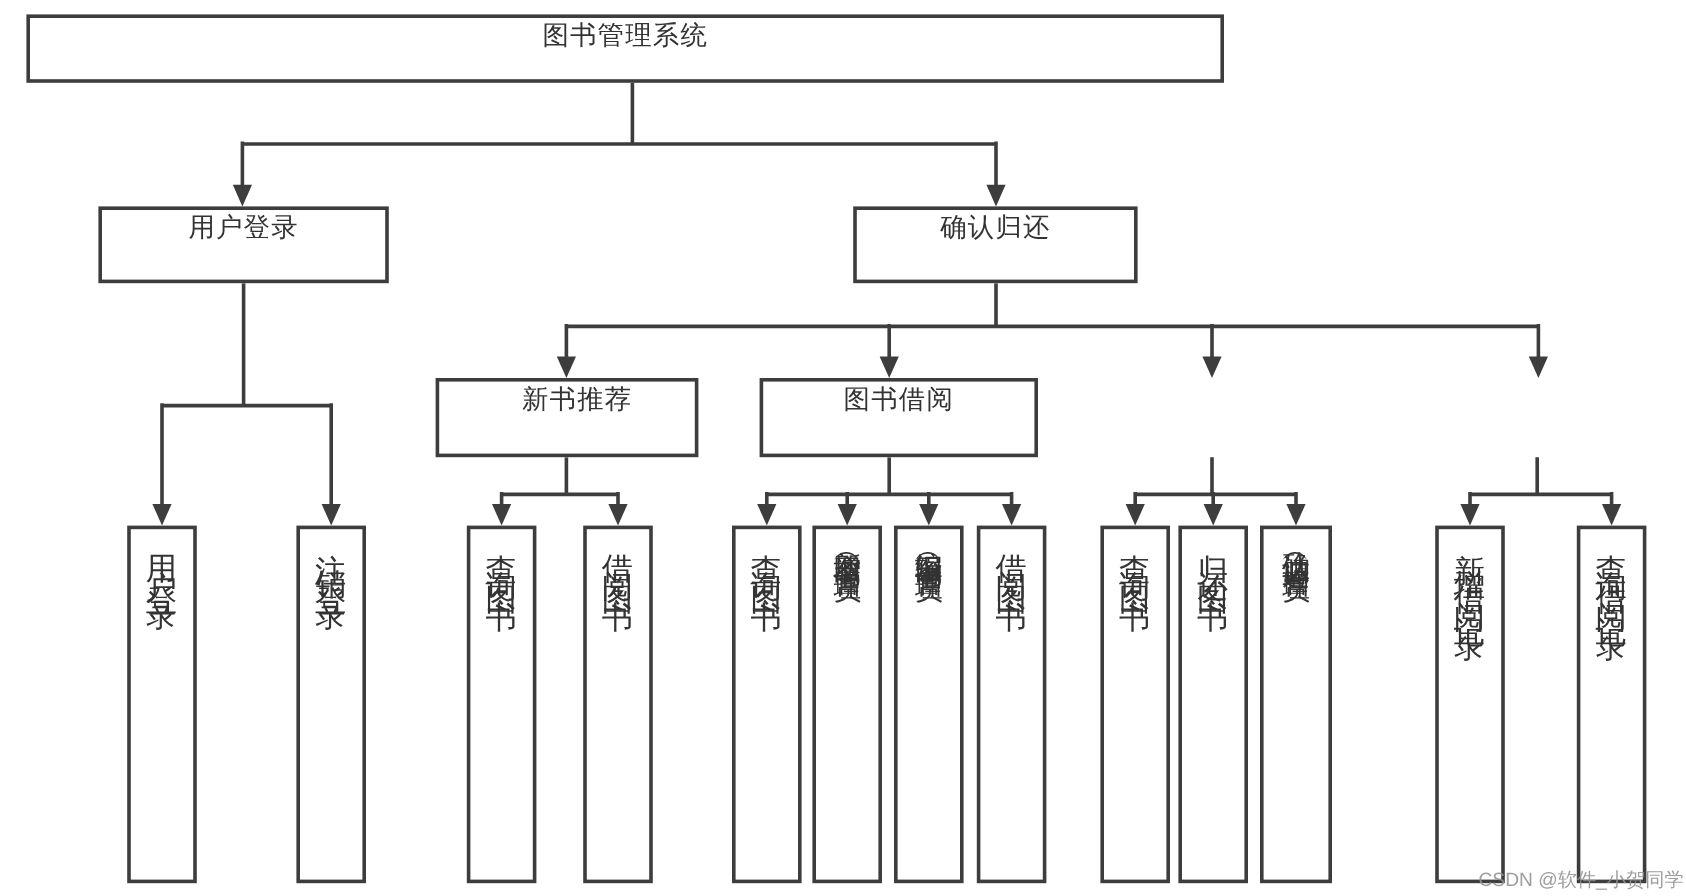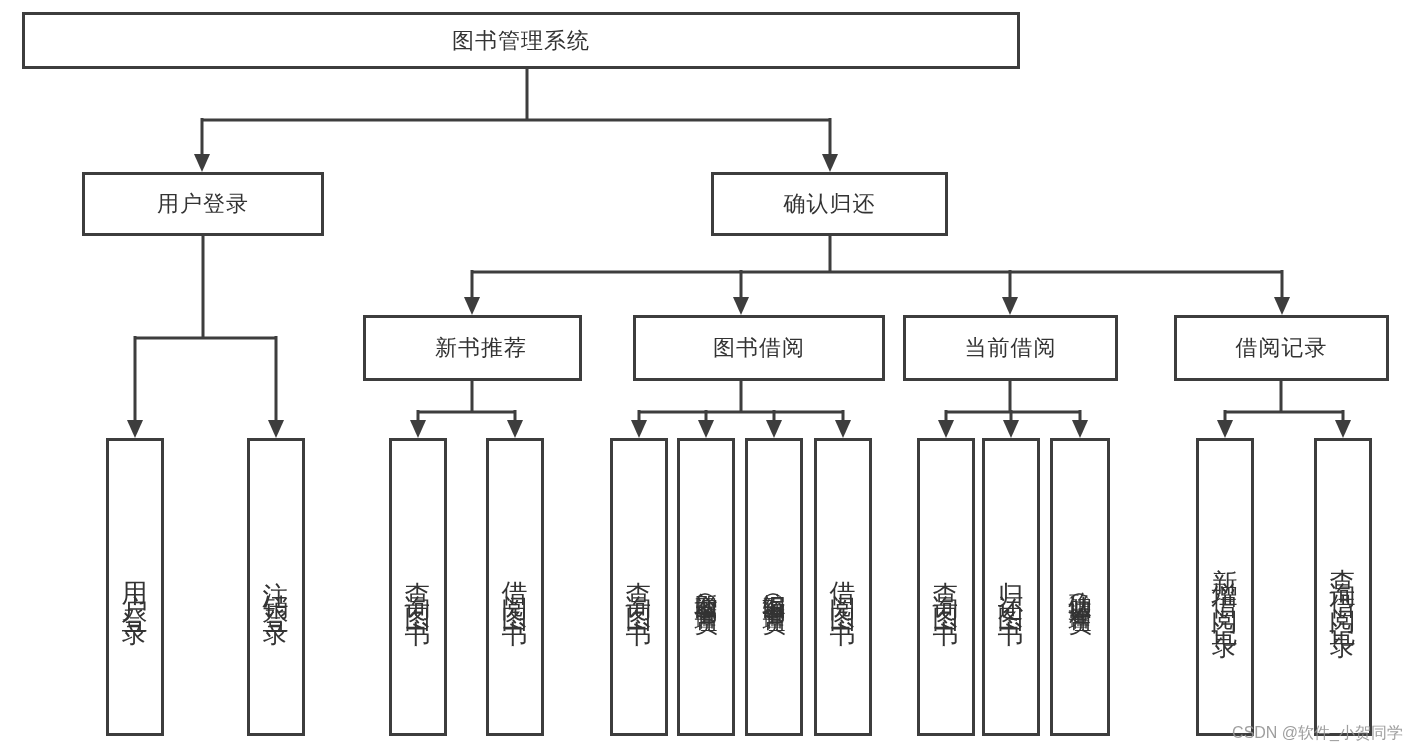--- a/index.html
+++ b/index.html
@@ -20,21 +20,20 @@
     left: 0; top: 0;
     width: 1405px;
     height: 747px;
   }
   .node {
     position: absolute;
     box-sizing: border-box;
     border: 3px solid #3d3d3d;
     background: #ffffff;
     display: flex;
-    align-items: center;
     justify-content: center;
     color: #333333;
   }
   .hnode { font-size: 22px; letter-spacing: 1px; }
   .vnode { font-size: 26px; }
   .vlabel {
     writing-mode: vertical-rl;
     text-orientation: mixed;
     letter-spacing: 13px;
     color: #333333;
@@ -106,28 +105,22 @@
   <div class="node hnode" style="left:82px; top:172px; width:242px; height:64px;">
     <span>用户登录</span>
   </div>
   <div class="node hnode" style="left:711px; top:172px; width:237px; height:64px;">
     <span>确认归还</span>
   </div>
 
   <div class="node hnode" style="left:363px; top:315px; width:219px; height:66px;padding-left:17px;">
     <span>新书推荐</span>
   </div>
-  <div class="node hnode" style="left:633px; top:315px; width:252px; height:66px;">
+  <div class="node hnode" style="left:633px; top:315px; width:232px; height:66px;">
     <span>图书借阅</span>
-  </div>
-  <div class="node hnode" style="left:903px; top:315px; width:215px; height:66px;">
-    <span>当前借阅</span>
-  </div>
-  <div class="node hnode" style="left:1174px; top:315px; width:215px; height:66px;">
-    <span>借阅记录</span>
   </div>
 
   <div class="node vnode" style="left:106px; top:438px; width:58px; height:298px;">
     <span class="vlabel">用户登录</span>
   </div>
   <div class="node vnode" style="left:247px; top:438px; width:58px; height:298px;">
     <span class="vlabel">注销登录</span>
   </div>
 
   <div class="node vnode" style="left:389px; top:438px; width:58px; height:298px;">

